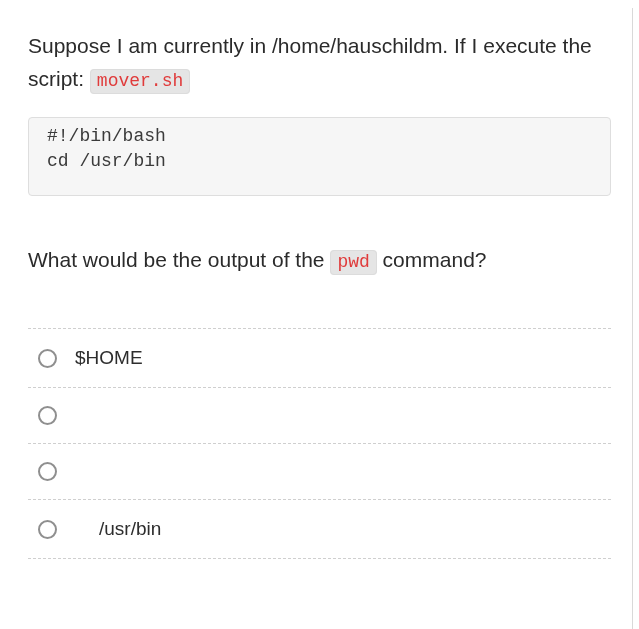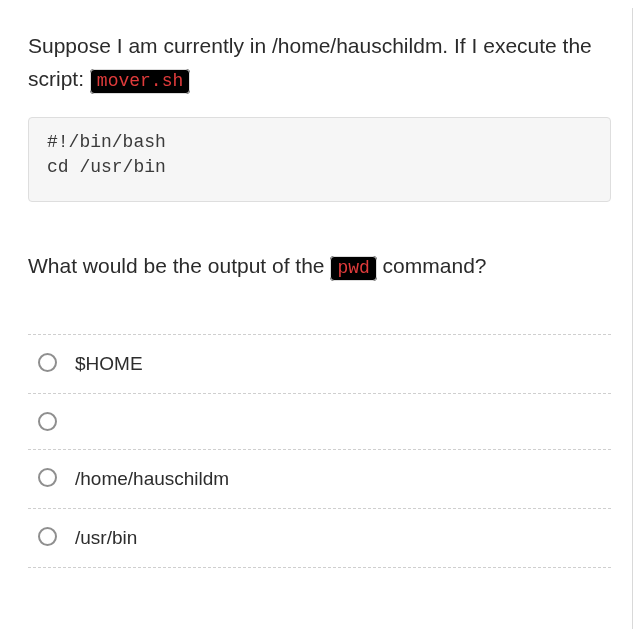--- a/index.html
+++ b/index.html
@@ -23,54 +23,56 @@
   .question-text {
     font-size: 21px;
     line-height: 1.55;
     color: #2b2b2b;
     margin-bottom: 22px;
   }
   .inline-code {
     font-family: "Menlo", "Consolas", "Courier New", monospace;
     font-size: 18px;
     color: #e03b3b;
-    background: #000000;
+    background: #e5e5e5;
     border: 1px solid #dcdcdc;
     border-radius: 4px;
     padding: 1px 6px 2px 6px;
     white-space: nowrap;
   }
   .code-block {
     background: #f6f6f6;
     border: 1px solid #dedede;
     border-radius: 4px;
-    padding: 12px 18px 22px 18px;
+    padding: 6px 18px 22px 18px;
     font-family: "Menlo", "Consolas", "Courier New", monospace;
     font-size: 18px;
     line-height: 1.35;
     color: #3a3a3a;
     white-space: pre;
     margin-bottom: 26px;
   }
   .followup {
     font-size: 21px;
     line-height: 1.5;
     color: #2b2b2b;
     margin-bottom: 52px;
     margin-top: 48px;
   }
   .options { }
   .option-row {
     display: flex;
+    align-items: center;
     padding: 18px 4px 18px 10px;
     border-top: 1px dashed #cfcfcf;
     cursor: pointer;
   }
   .option-row:last-child {
     border-bottom: 1px dashed #cfcfcf;
+    gap: 24px;
   }
   .radio {
     width: 19px;
     height: 19px;
     border: 2px solid #8f8f8f;
     border-radius: 50%;
     flex: 0 0 auto;
     margin-right: 18px;
     background: #fff;
   }
@@ -97,21 +99,20 @@
 <div class="options">
   <label class="option-row">
     <span class="radio"></span>
     <span class="option-label">$HOME</span>
   </label>
   <label class="option-row">
     <span class="radio"></span>
   </label>
   <label class="option-row">
     <span class="radio"></span>
-    <span class="option-label">/home/hauschildm</span>
   </label>
   <label class="option-row">
     <span class="radio"></span>
     <span class="option-label">/usr/bin</span>
   </label>
 </div>
 
 <div class="right-edge"></div>
 
 </body></html>

